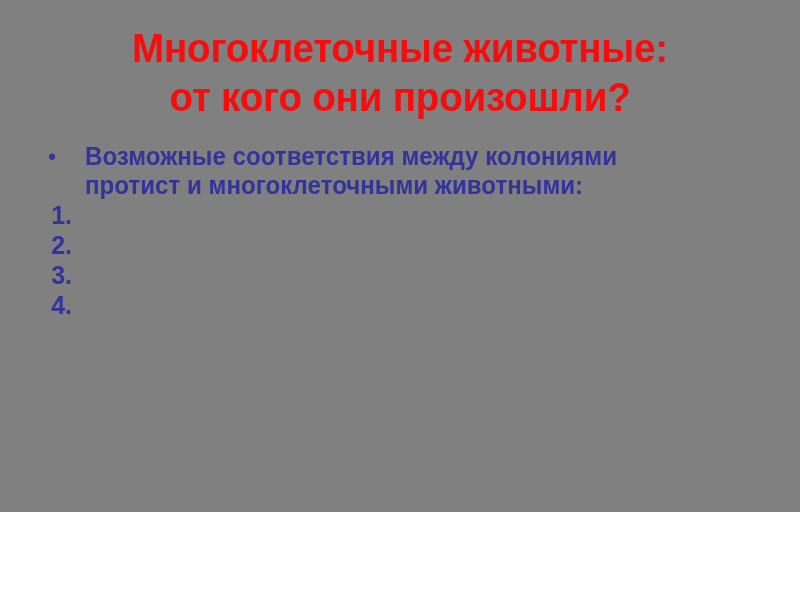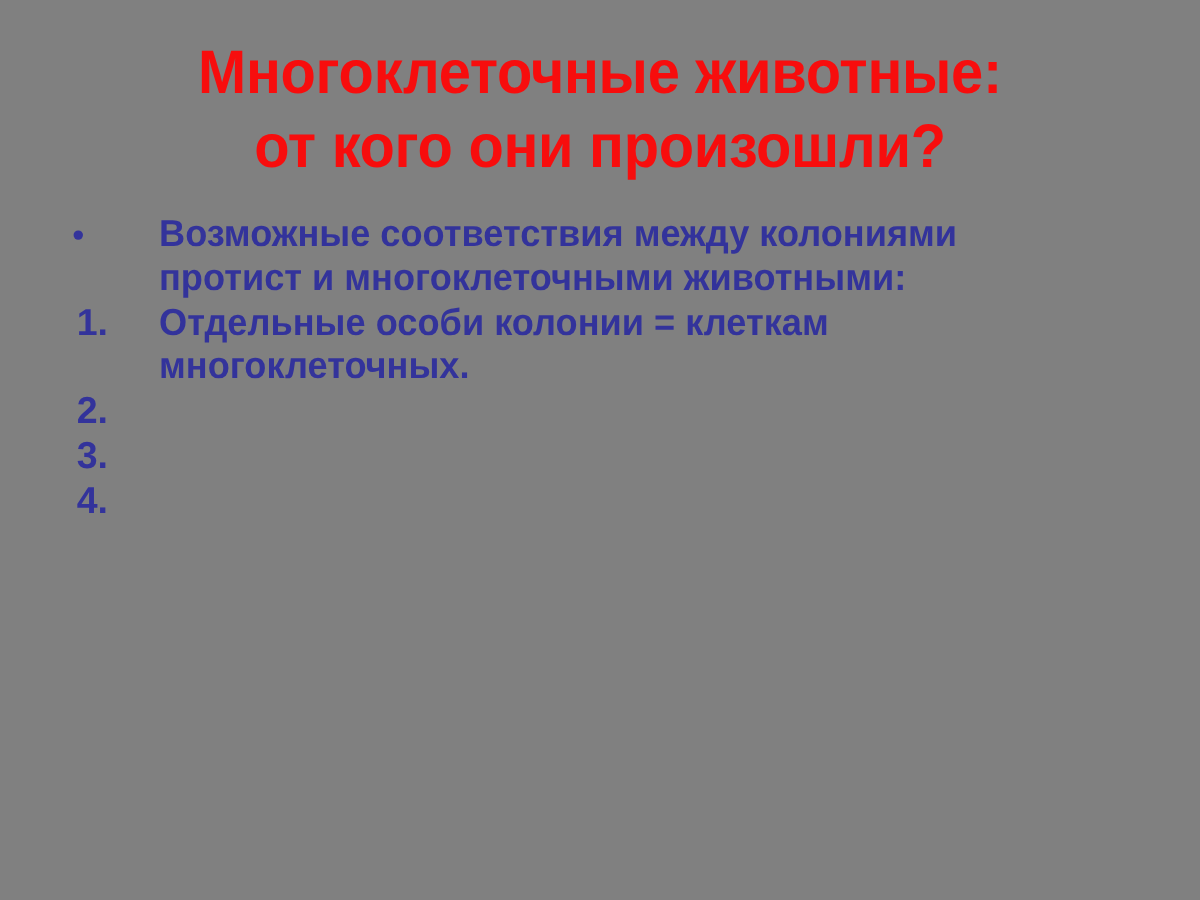--- a/index.html
+++ b/index.html
@@ -9,21 +9,21 @@
   }
   body {
     width: 800px;
     height: 600px;
     overflow: hidden;
     font-family: "Liberation Sans", "DejaVu Sans", sans-serif;
   }
   #slide {
     position: relative;
     width: 800px;
-    height: 600px;
+    height: 512px;
     background: #808080;
     box-sizing: border-box;
   }
 
   
   #title-block {
     position: absolute;
     left: 0;
     top: 24px;
     width: 800px;
@@ -66,21 +66,20 @@
     text-align: right;
     font-weight: bold;
   }
   .li-marker.bullet {
     width: 56px;
     font-size: 22px;
     line-height: 30px;
   }
   .li-lines {
     display: block;
-    margin-left: 21px;
   }
   .li-lines .ln {
     display: block;
     white-space: nowrap;
     transform: scaleX(0.965);
     transform-origin: left center;
   }
   .li-lines .ln.ind {
     padding-left: 5px;
   }
@@ -103,24 +102,20 @@
     <div class="li-row gap-after">
       <span class="li-marker bullet">•</span>
       <span class="li-lines">
         <span class="ln">Возможные соответствия между колониями</span>
         <span class="ln">протист и многоклеточными животными:</span>
       </span>
     </div>
 
     <div class="li-row gap-after">
       <span class="li-marker">1.</span>
-      <span class="li-lines">
-        <span class="ln">Отдельные особи колонии = клеткам</span>
-        <span class="ln">многоклеточных.</span>
-      </span>
     </div>
 
     <div class="li-row gap-after">
       <span class="li-marker">2.</span>
     </div>
 
     <div class="li-row gap-after">
       <span class="li-marker">3.</span>
     </div>
 

